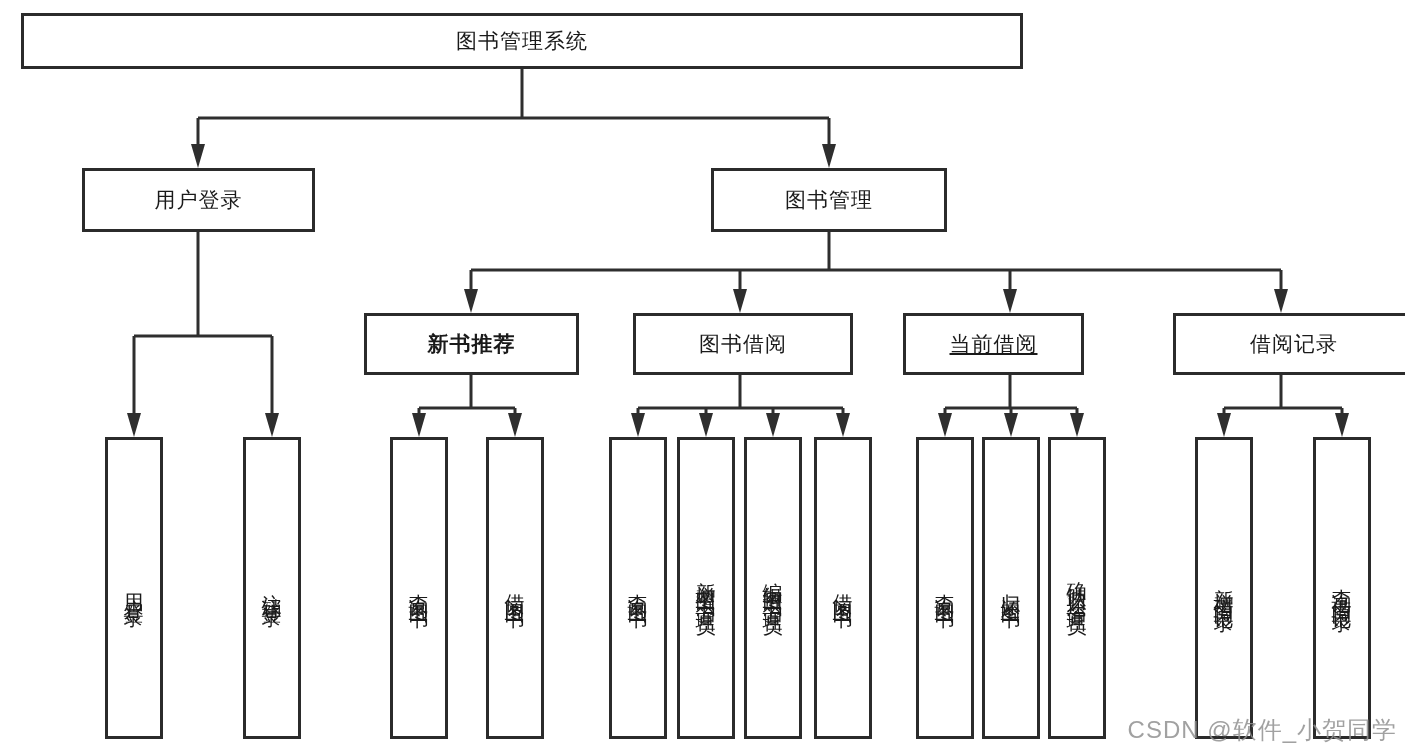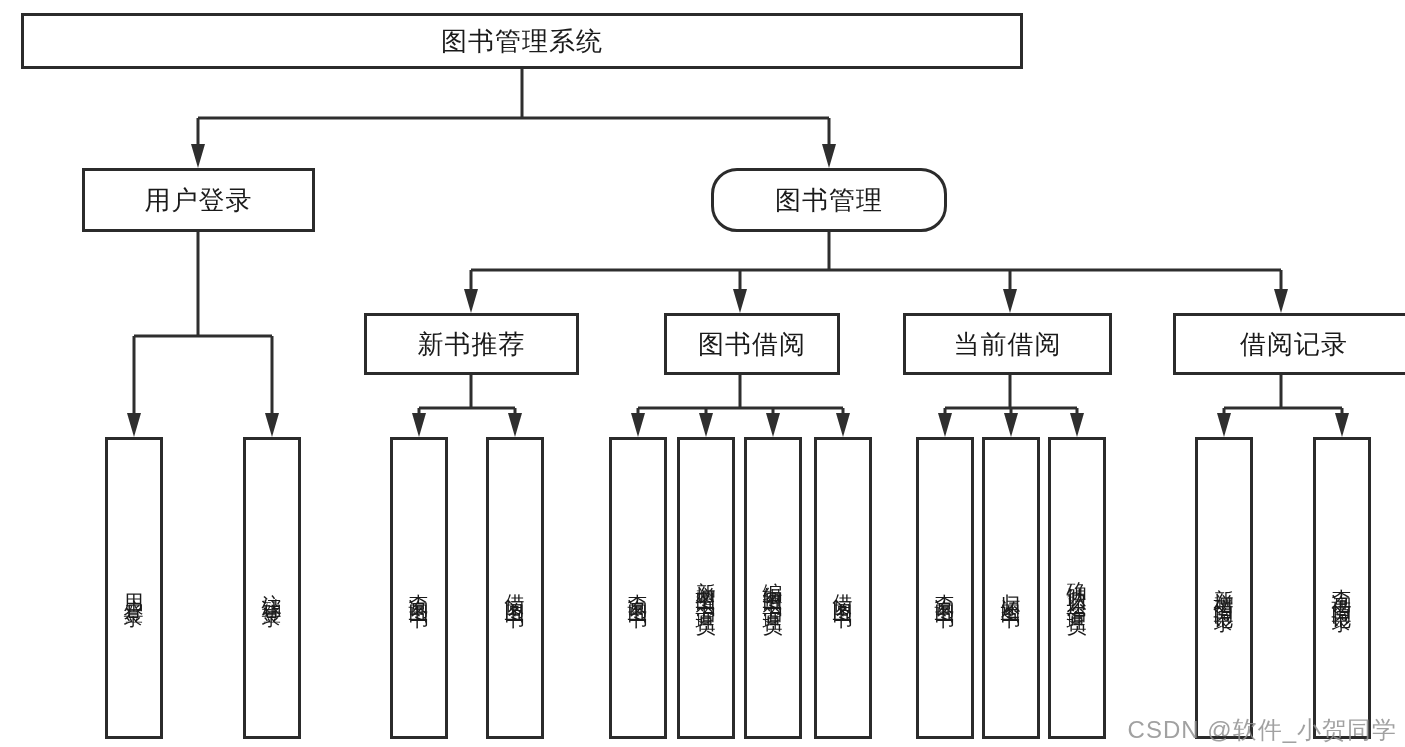--- a/index.html
+++ b/index.html
@@ -18,21 +18,21 @@
     pointer-events: none;
   }
   .hnode {
     position: absolute;
     box-sizing: border-box;
     border: 3px solid #2b2b2b;
     background: #ffffff;
     display: flex;
     align-items: center;
     justify-content: center;
-    font-size: 26px;
+    font-size: 21px;
     color: #1a1a1a;
     letter-spacing: 1px;
     white-space: nowrap;
   }
   .vnode {
     position: absolute;
     box-sizing: border-box;
     width: 58px;
     height: 302px;
     border: 3px solid #2b2b2b;
@@ -42,24 +42,24 @@
     justify-content: center;
     writing-mode: vertical-rl;
     text-orientation: mixed;
     font-size: 20px;
     color: #1a1a1a;
     letter-spacing: 5px;
     line-height: 1;
   }
   .node-root      { left: 21px;   top: 13px;  width: 1002px; height: 56px; }
   .node-l2-a      { left: 82px;   top: 168px; width: 233px;  height: 64px; }
-  .node-l2-b      { left: 711px;  top: 168px; width: 236px;  height: 64px; border-radius: 26px; }
-  .node-l3-1      { left: 364px;  top: 313px; width: 215px;  height: 62px; }
-  .node-l3-2      { left: 664px;  top: 313px; width: 176px;  height: 62px; text-align: center; }
-  .node-l3-3      { left: 903px;  top: 313px; width: 209px;  height: 62px; }
+  .node-l2-b      { left: 711px;  top: 168px; width: 236px;  height: 64px; }
+  .node-l3-1      { left: 364px;  top: 313px; width: 215px;  height: 62px; font-weight: bold; }
+  .node-l3-2      { left: 633px;  top: 313px; width: 220px;  height: 62px; text-align: center; }
+  .node-l3-3      { left: 903px;  top: 313px; width: 181px;  height: 62px; text-decoration: underline; }
   .node-l3-4      { left: 1173px; top: 313px; width: 242px;  height: 62px; }
   .leaf-a1 { left: 105px;  top: 437px; }
   .leaf-a2 { left: 243px;  top: 437px; }
   .leaf-b1 { left: 390px;  top: 437px; }
   .leaf-b2 { left: 486px;  top: 437px; }
   .leaf-c1 { left: 609px;  top: 437px; }
   .leaf-c2 { left: 677px;  top: 437px; }
   .leaf-c3 { left: 744px;  top: 437px; }
   .leaf-c4 { left: 814px;  top: 437px; }
   .leaf-d1 { left: 916px;  top: 437px; }

